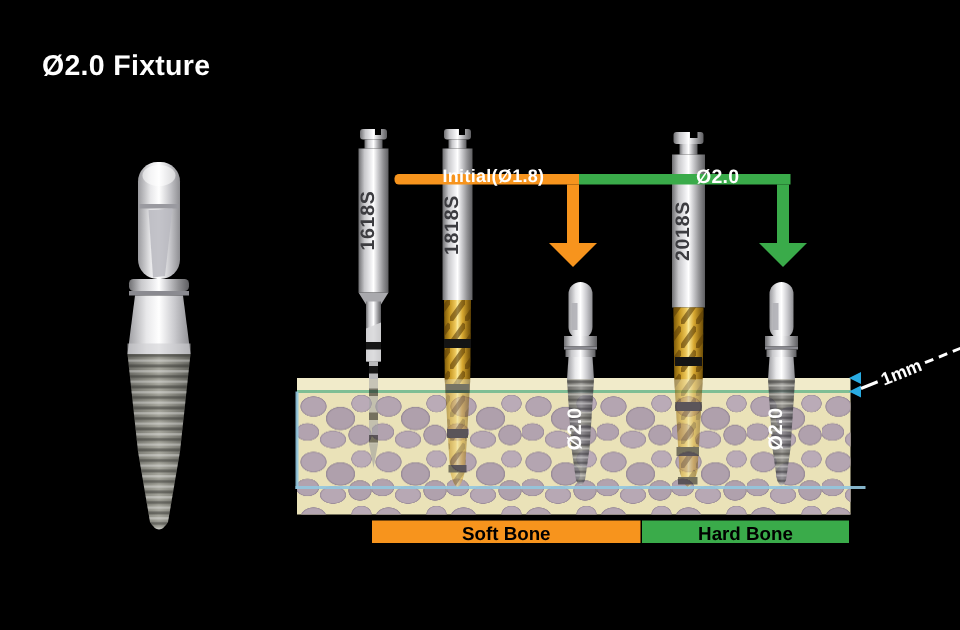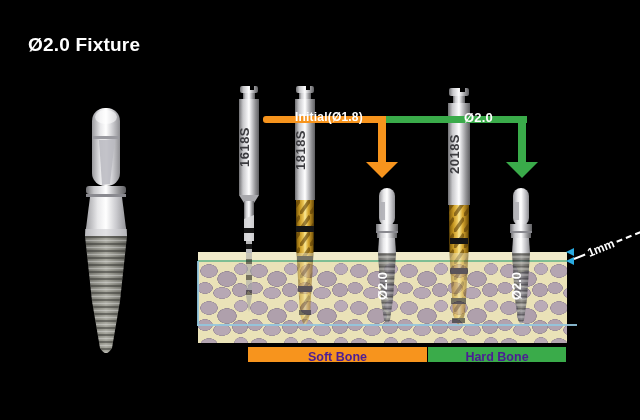--- a/index.html
+++ b/index.html
@@ -43,21 +43,21 @@
   #label-d20{left:440px;font-size:13px;}
   
   .depth-marker{width:0;height:0;border-top:4px solid transparent;border-bottom:4px solid transparent;border-right:8px solid #29ABE2;left:566px;}
   #marker-top{top:248px;}
   #marker-bottom{top:257px;}
   #depth-callout{left:574px;top:253px;display:flex;align-items:center;gap:3px;transform:rotate(-22deg);transform-origin:0 50%;}
   .dash-seg{height:0;border-top:2px dashed #fff;}
   #depth-text{font-size:12px;font-weight:bold;color:#fff;line-height:12px;}
   
   .legend-bar{top:347px;height:15px;text-align:center;}
-  .legend-bar span{font-size:12.5px;font-weight:bold;color:#4c1d95;line-height:15px;}
+  .legend-bar span{font-size:12.5px;font-weight:bold;color:#000000;line-height:15px;}
   #legend-soft{left:248px;width:179px;background:#F7941D;}
   #legend-hard{left:428px;width:138px;background:#3AAB4A;}
   svg text{font-family:"Liberation Sans",sans-serif;}
 </style>
 </head>
 <body>
 
 <div id="stage">
 
   <svg width="0" height="0" style="position:absolute">

